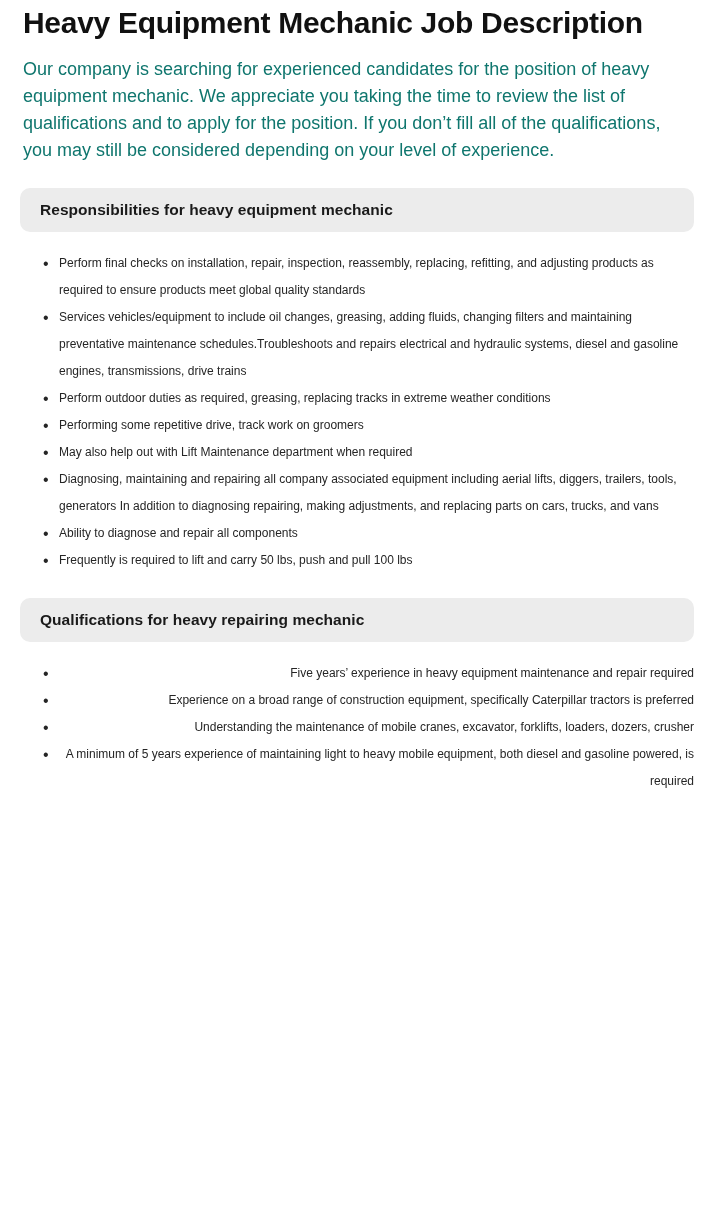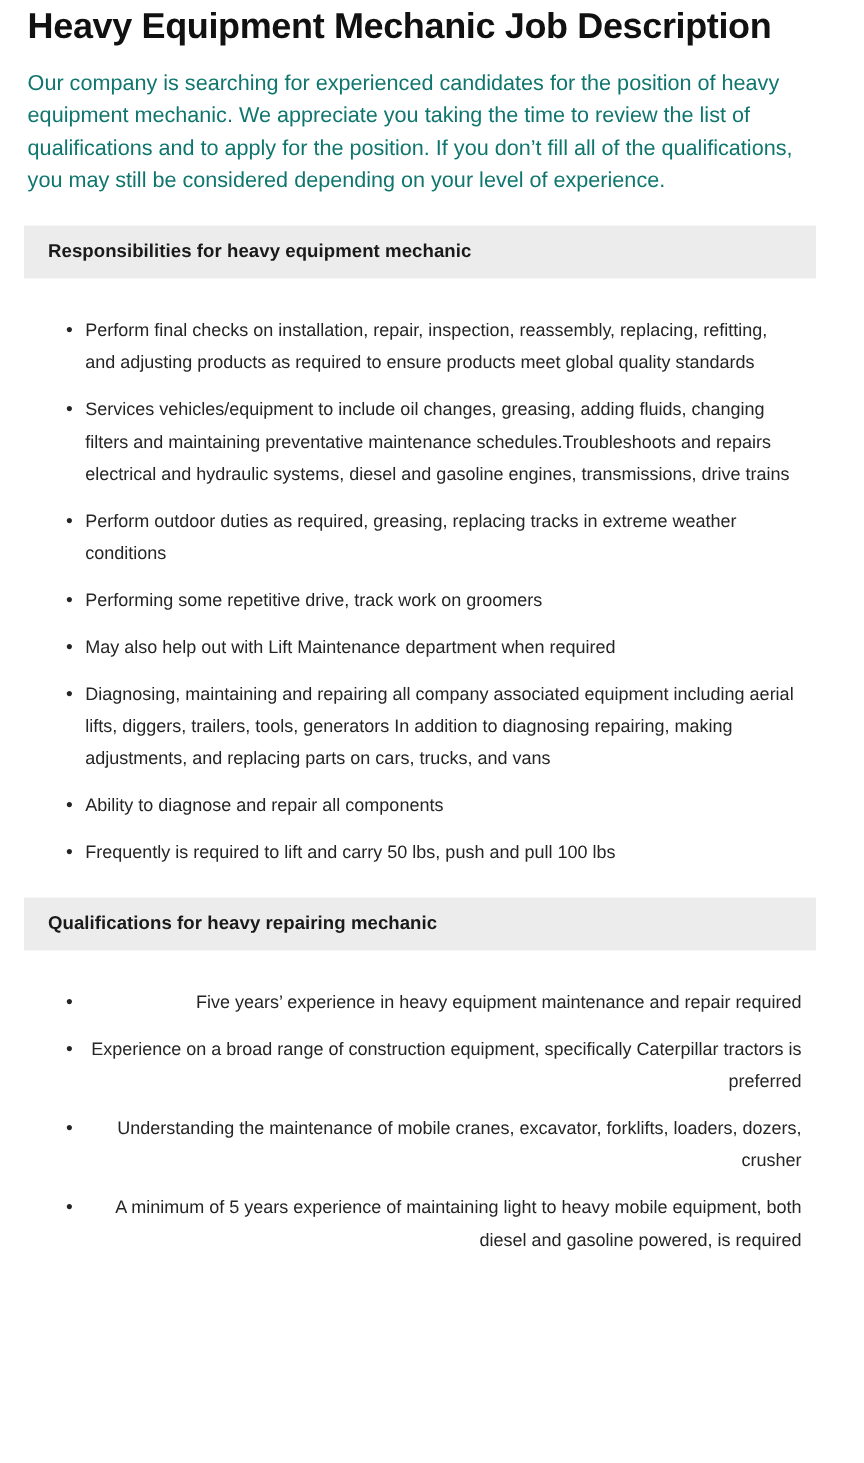--- a/index.html
+++ b/index.html
@@ -11,21 +11,21 @@
   body {
     width: 720px;
     min-height: 1219px;
     font-family: "Liberation Sans", sans-serif;
     color: #1a1a1a;
     -webkit-font-smoothing: antialiased;
   }
 
   .page {
     width: 720px;
-    padding: 0 16px 10px 0;
+    padding: 0 2px 10px 0;
   }
 
   .page-title {
     font-size: 30px;
     font-weight: bold;
     line-height: 38px;
     letter-spacing: -0.3px;
     color: #111111;
     margin: 0;
     padding: 4px 22px 0 23px;
@@ -36,45 +36,46 @@
     line-height: 27px;
     color: #0f766e;
     margin: 0;
     padding: 14px 24px 0 23px;
   }
 
   .section-header {
     background: #ececec;
     margin: 24px 24px 0 20px;
     padding: 12px 0 12px 20px;
+    border-radius: 10px;
   }
   .section-header-text {
     font-size: 15.5px;
     font-weight: bold;
     line-height: 20px;
     color: #1a1a1a;
     letter-spacing: 0.05px;
   }
 
   ul.bullet-list {
     list-style: none;
     margin: 0;
     padding: 18px 24px 0 0;
   }
   ul.bullet-list.last {
     padding-bottom: 18px;
     text-align: right;
   }
   ul.bullet-list li {
     position: relative;
-    font-size: 15px;
+    font-size: 12px;
     line-height: 27px;
     color: #252525;
     padding-left: 59px;
-    margin: 12px;
+    margin: 0;
   }
   ul.bullet-list li::before {
     content: "\2022";
     position: absolute;
     left: 43px;
     top: 0;
     font-size: 16px;
     line-height: 27px;
     color: #252525;
   }

